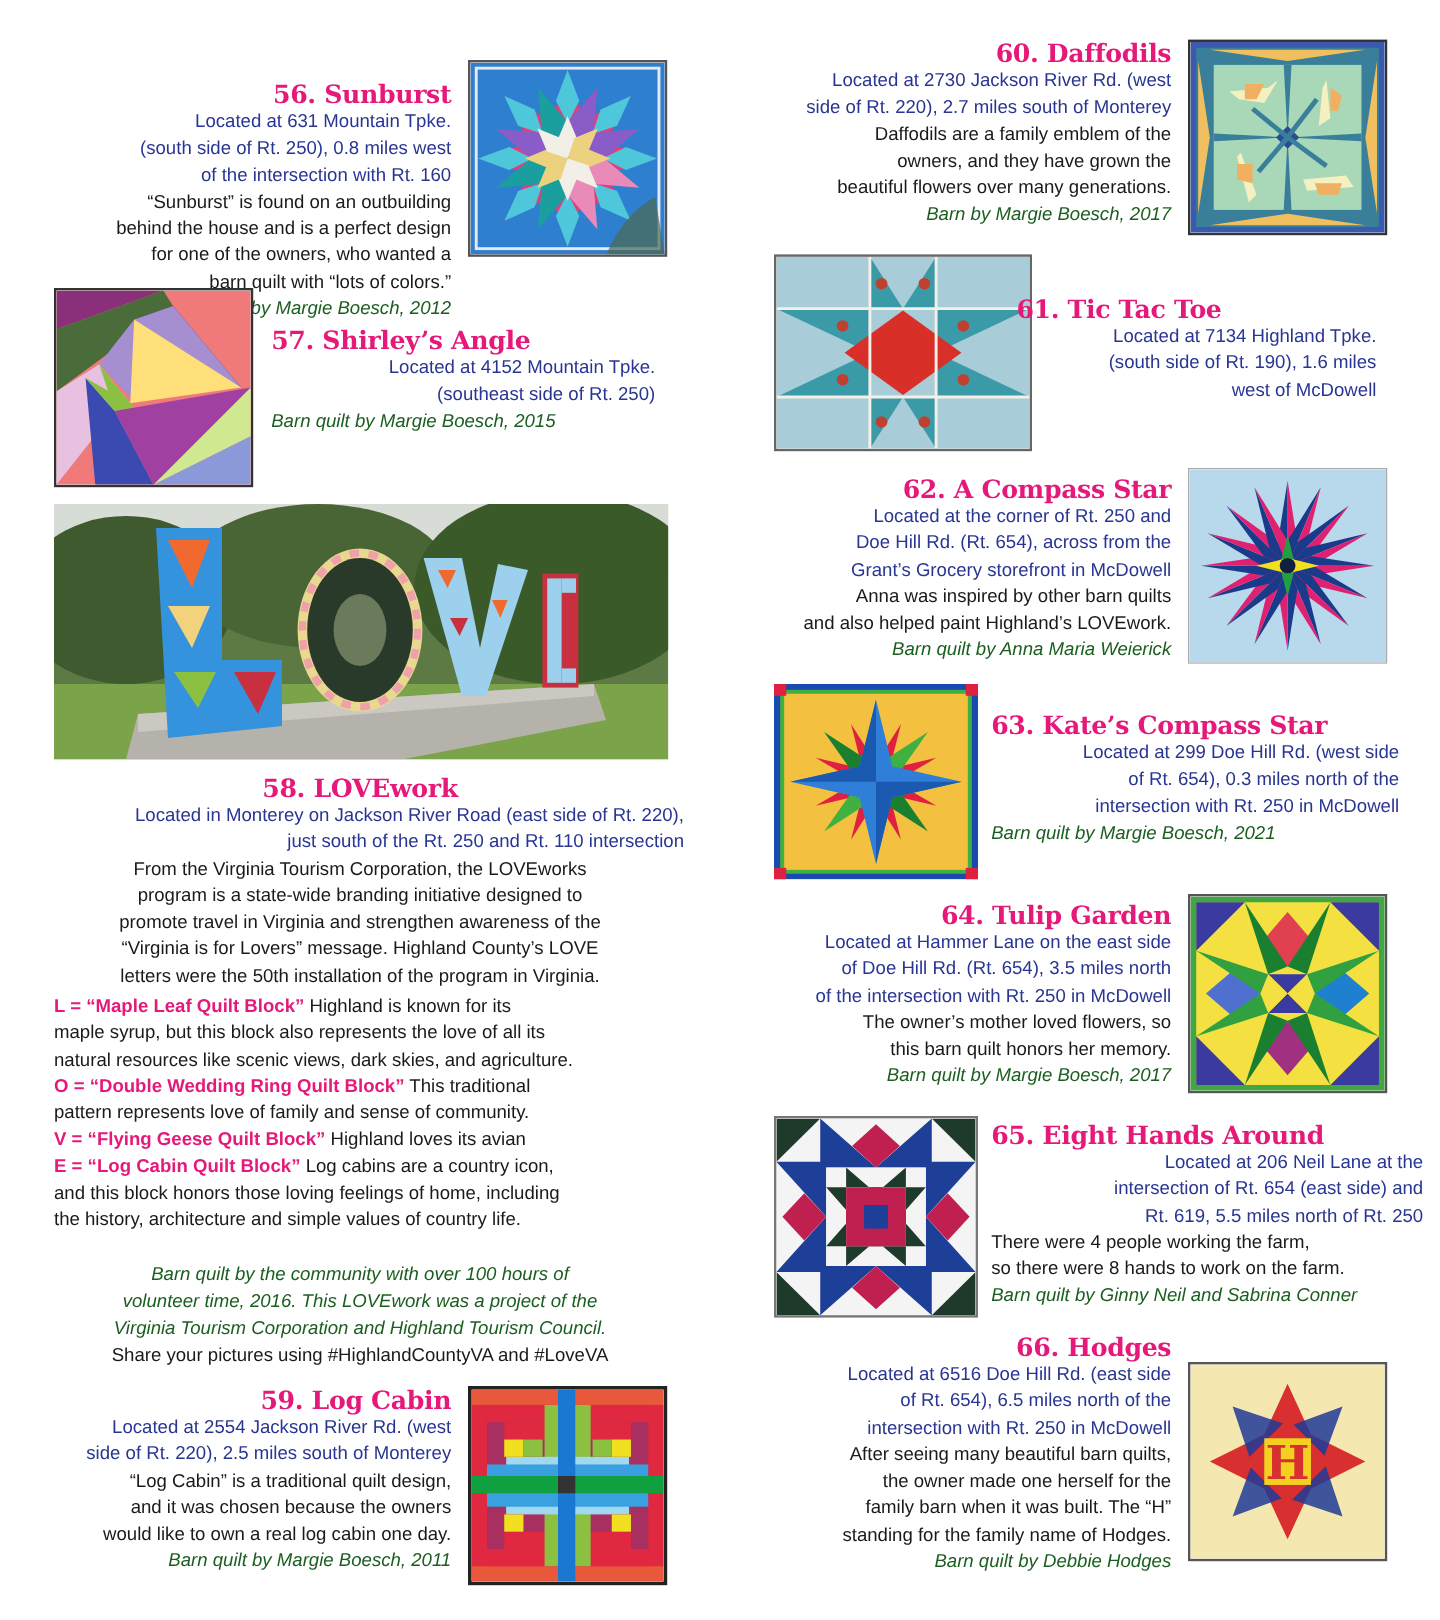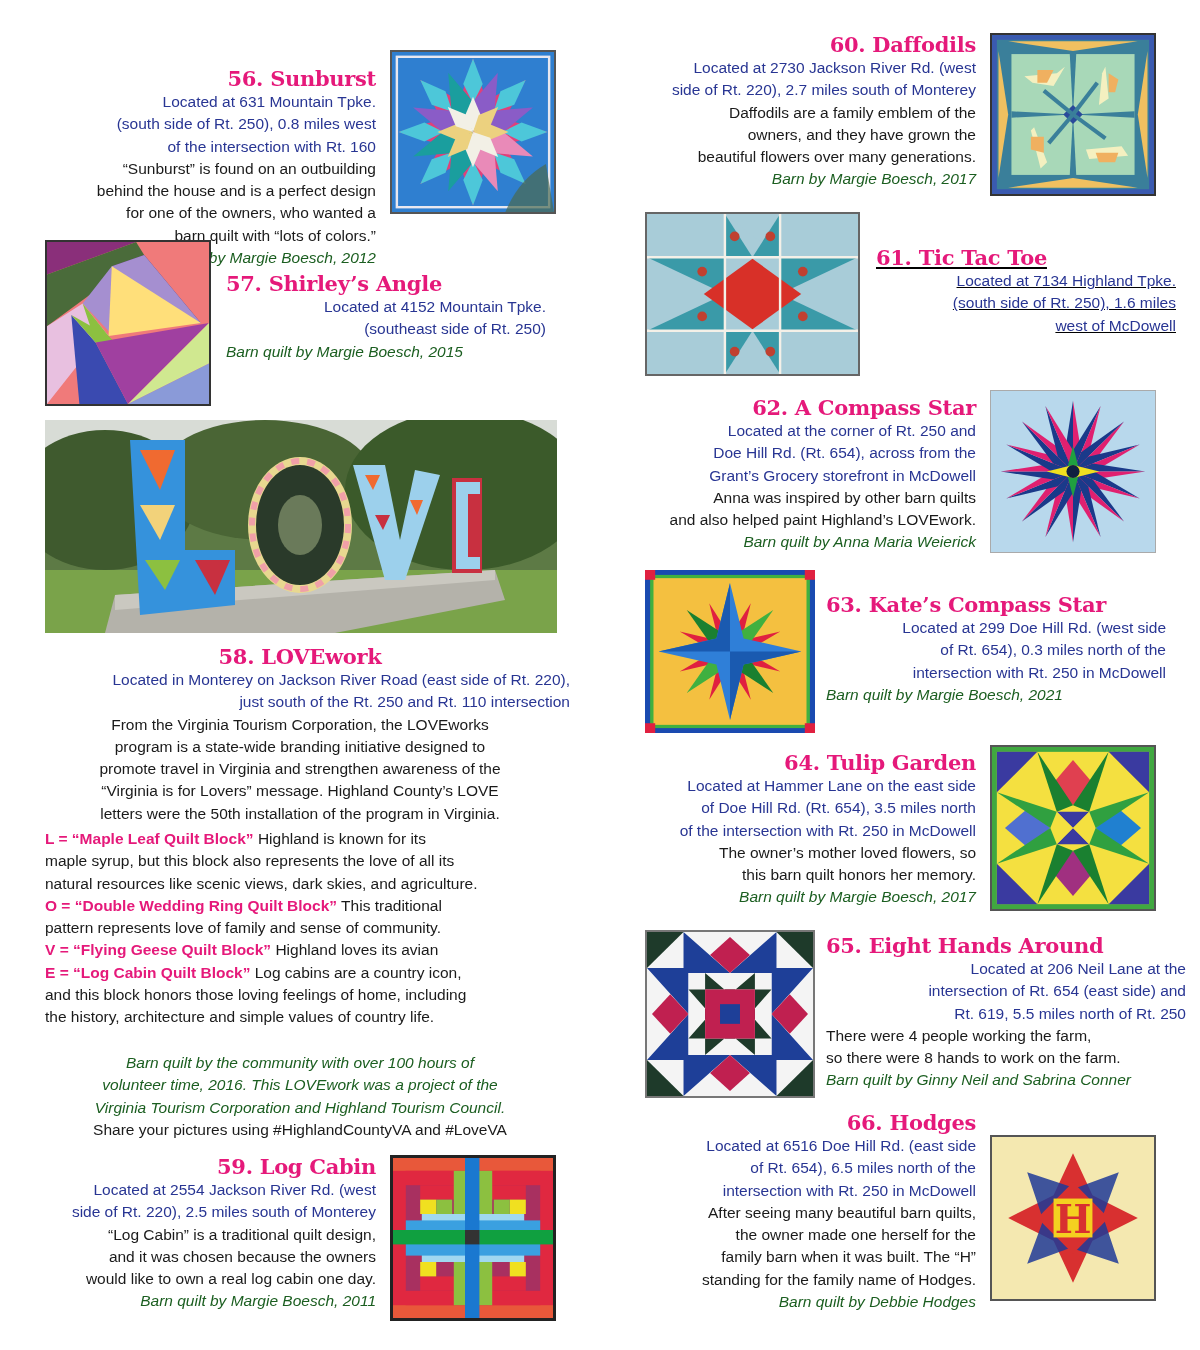--- a/index.html
+++ b/index.html
@@ -285,25 +285,25 @@
         <circle cx="76" cy="14" r="3"></circle>
       <circle cx="54" cy="86" r="3"></circle>
         <circle cx="76" cy="86" r="3"></circle>
       <circle cx="34" cy="36" r="3"></circle>
         <circle cx="34" cy="64" r="3"></circle>
       <circle cx="96" cy="36" r="3"></circle>
         <circle cx="96" cy="64" r="3"></circle>
     </g>
   </svg>
 </div>
-<div class="abs left" style="left:876px; top:246px; width:300px;text-decoration:underline;">
+<div class="abs left" style="left:847px; top:246px; width:300px;">
   <div class="title">61. Tic Tac Toe</div>
   <div class="loc">
     <span class="line">Located at 7134 Highland Tpke.</span>
-    <span class="line">(south side of Rt. 250), 1.6 miles</span>
+    <span class="line">(south side of Rt. 190), 1.6 miles</span>
     <span class="line">west of McDowell</span>
   </div>
 </div>
 
 <div class="abs right" style="left:620px; top:396px; width:356px;">
   <div class="title">62. A Compass Star</div>
   <div class="loc">
     <span class="line">Located at the corner of Rt. 250 and</span>
     <span class="line">Doe Hill Rd. (Rt. 654), across from the</span>
     <span class="line">Grant’s Grocery storefront in McDowell</span>

